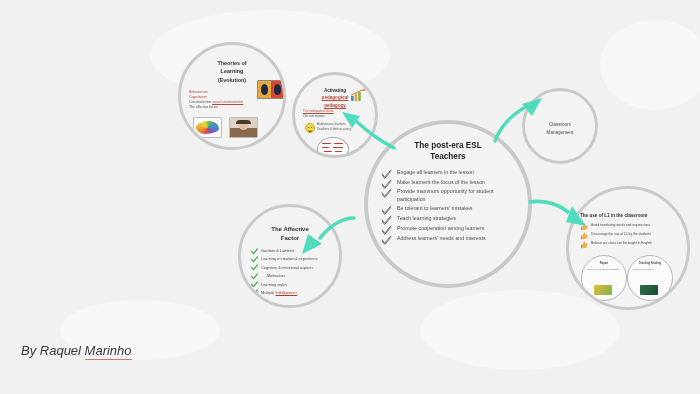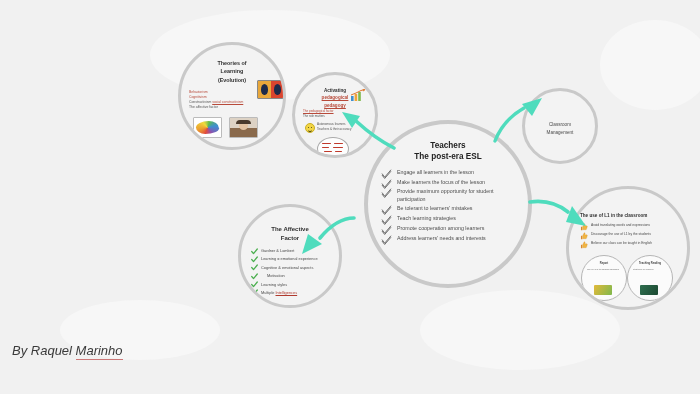--- a/index.html
+++ b/index.html
@@ -20,21 +20,21 @@
   .title-wrap{position:absolute;left:28px;top:150px;width:230px;}
   .main-title{
     font-size:15px;font-weight:bold;color:#2b2b2b;letter-spacing:-.2px;
     margin:0 0 24px 0;line-height:1.1;
   }
   .sub-title{
     font-size:14px;font-weight:bold;color:#2b2b2b;letter-spacing:-.2px;
     margin:0;line-height:1.1;
   }
   .author{
-    position:absolute;left:12px;top:343px;
+    position:absolute;left:21px;top:343px;
     font-size:13px;font-style:italic;color:#3a3a3a;
   }
   .author .u{ border-bottom:1px solid #c77; padding-bottom:1px;}
 
   
   .node{
     position:absolute;border-radius:50%;
     border:3px solid #c9c9c9;
     background:#f3f3f3;
     box-sizing:border-box;
@@ -276,22 +276,22 @@
           </svg>
         <span>Multiple </span><span class="u">Intelligences</span>
       </li>
     </ul>
   </div>
 </div>
 
 <div class="node" id="node-main">
   <div class="inner">
     <div class="mn-title">
+      <div>The post-era ESL</div>
       <div>Teachers</div>
-      <div>The post-era ESL</div>
     </div>
     <ul class="mn-list">
       <li>
         <svg class="mn-check" viewBox="0 0 12 11">
             <path d="M1 5 L4 9 L11 0.8" stroke="#555" stroke-width="0.9" fill="none"></path>
             <path d="M1 6.6 L4 10.4 L11 2.4" stroke="#555" stroke-width="0.9" fill="none"></path>
           </svg>
         <span>Engage all learners in the lesson</span>
       </li>
       <li>

